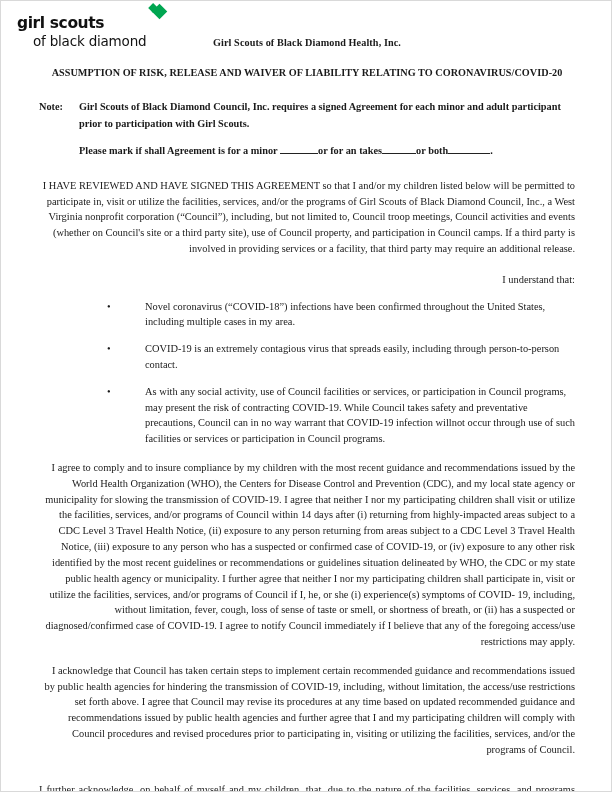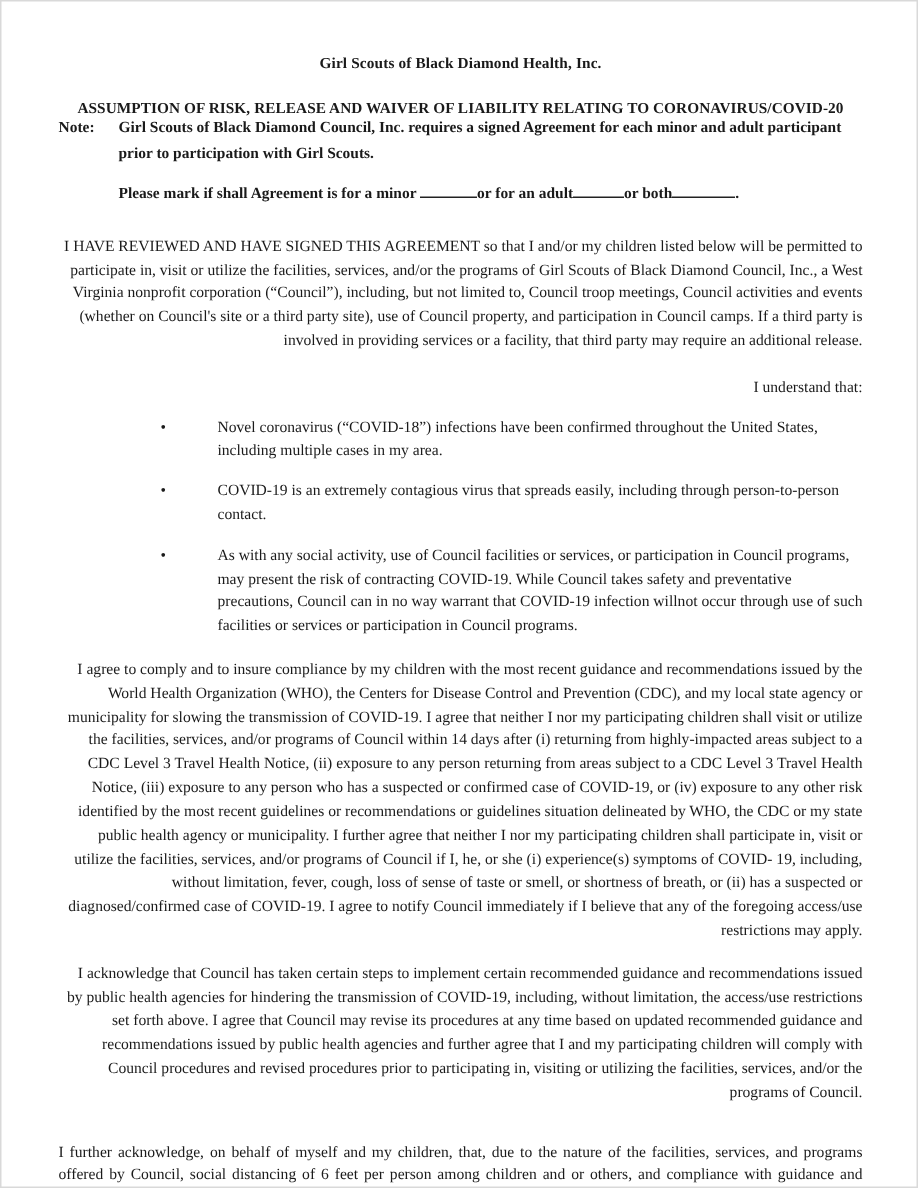--- a/index.html
+++ b/index.html
@@ -87,20 +87,21 @@
   .doc-title {
     text-align: center;
     font-weight: bold;
     font-size: 10.2px;
     letter-spacing: 0.05px;
     margin-top: 10px;
   }
 
   
   .note {
+    margin-top: 21px;
     font-size: 10.3px;
     line-height: 1.55;
   }
   .note-row {
     display: flex;
   }
   .note-label {
     font-weight: bold;
     width: 40px;
     flex: none;
@@ -168,33 +169,38 @@
     top: 0;
   }
 </style>
 </head>
 <body>
 
 <div class="page">
   <div class="inner">
 
     <div class="header">
+      <div class="logo">
+        <div class="logo-word">girl scouts</div>
+        <span class="logo-diamond"></span>
+        <div class="logo-sub">of black diamond</div>
+      </div>
       <div class="council-name">Girl Scouts of Black Diamond Health, Inc.</div>
     </div>
 
     <div class="doc-title">ASSUMPTION OF RISK, RELEASE AND WAIVER OF LIABILITY RELATING TO CORONAVIRUS/COVID-20</div>
 
     <div class="note">
       <div class="note-row">
         <div class="note-label">Note:</div>
         <div class="note-body">Girl Scouts of Black Diamond Council, Inc. requires a signed Agreement for each minor and adult participant</div>
       </div>
       <div class="note-second">prior to participation with Girl Scouts.</div>
       <div class="note-mark">
-        <span>Please mark if shall Agreement is for a minor </span><span class="blank blank-a"></span><span>or for an adult</span><span class="blank blank-b"></span><span>or both</span><span class="blank blank-c"></span><span>.</span>
+        <span>Please mark if shall Agreement is for a minor </span><span class="blank blank-a"></span><span>or for an takes</span><span class="blank blank-b"></span><span>or both</span><span class="blank blank-c"></span><span>.</span>
       </div>
     </div>
 
     <p class="body first">I HAVE REVIEWED AND HAVE SIGNED THIS AGREEMENT so that I and/or my children listed below will be permitted to participate in, visit or utilize the facilities, services, and/or the programs of Girl Scouts of Black Diamond Council, Inc., a  West Virginia nonprofit corporation (“Council”), including, but not limited to, Council troop meetings, Council activities and events (whether on Council's site or a third party site), use of Council property, and participation in Council camps.  If a third party is involved in providing services or a facility, that third party may require an additional release.</p>
 
     <div class="understand">I understand that:</div>
 
     <ul class="bullets">
       <li>
         <span class="dot">•</span>

